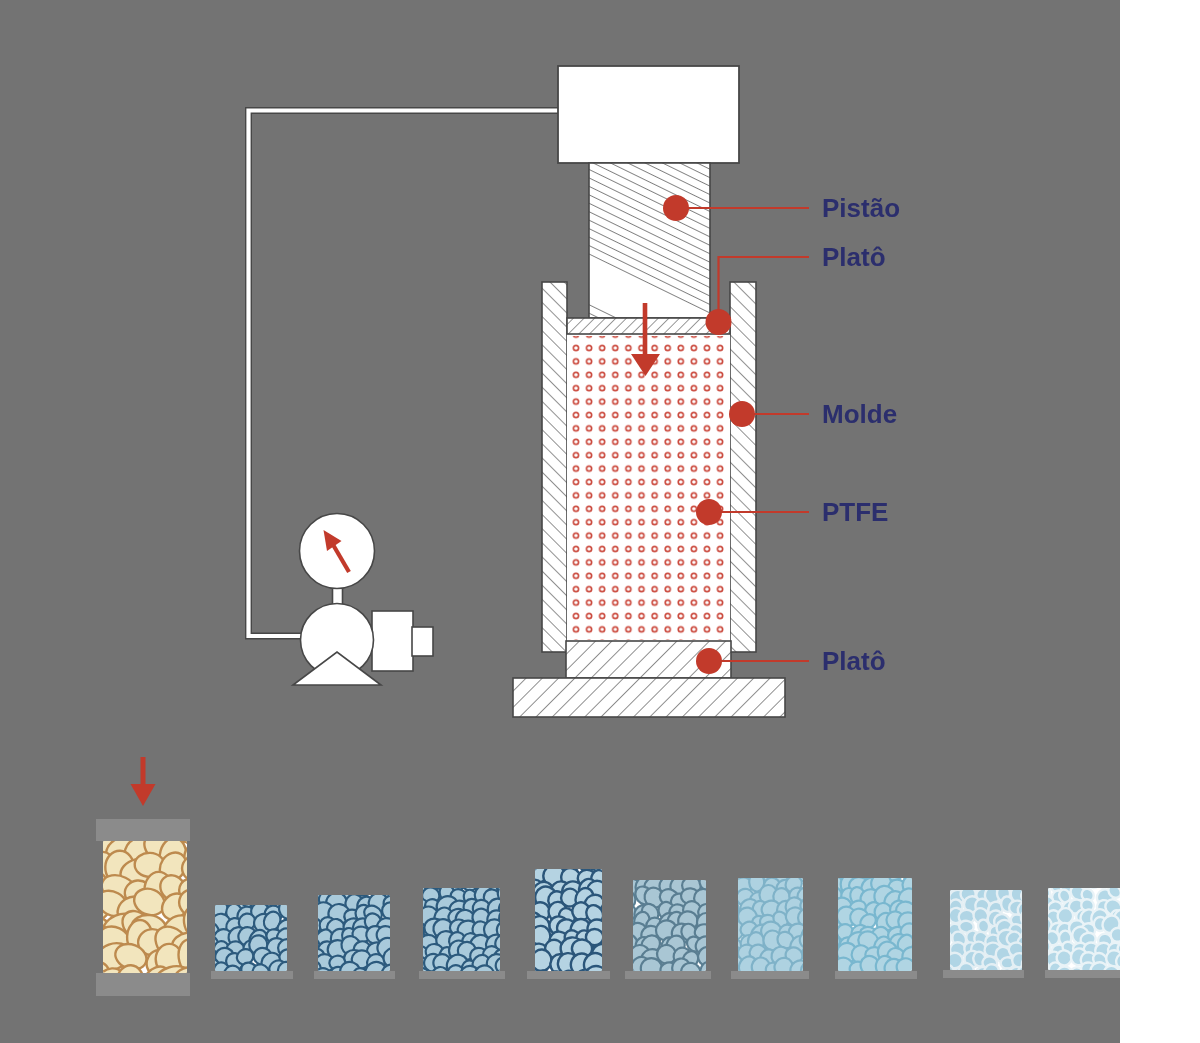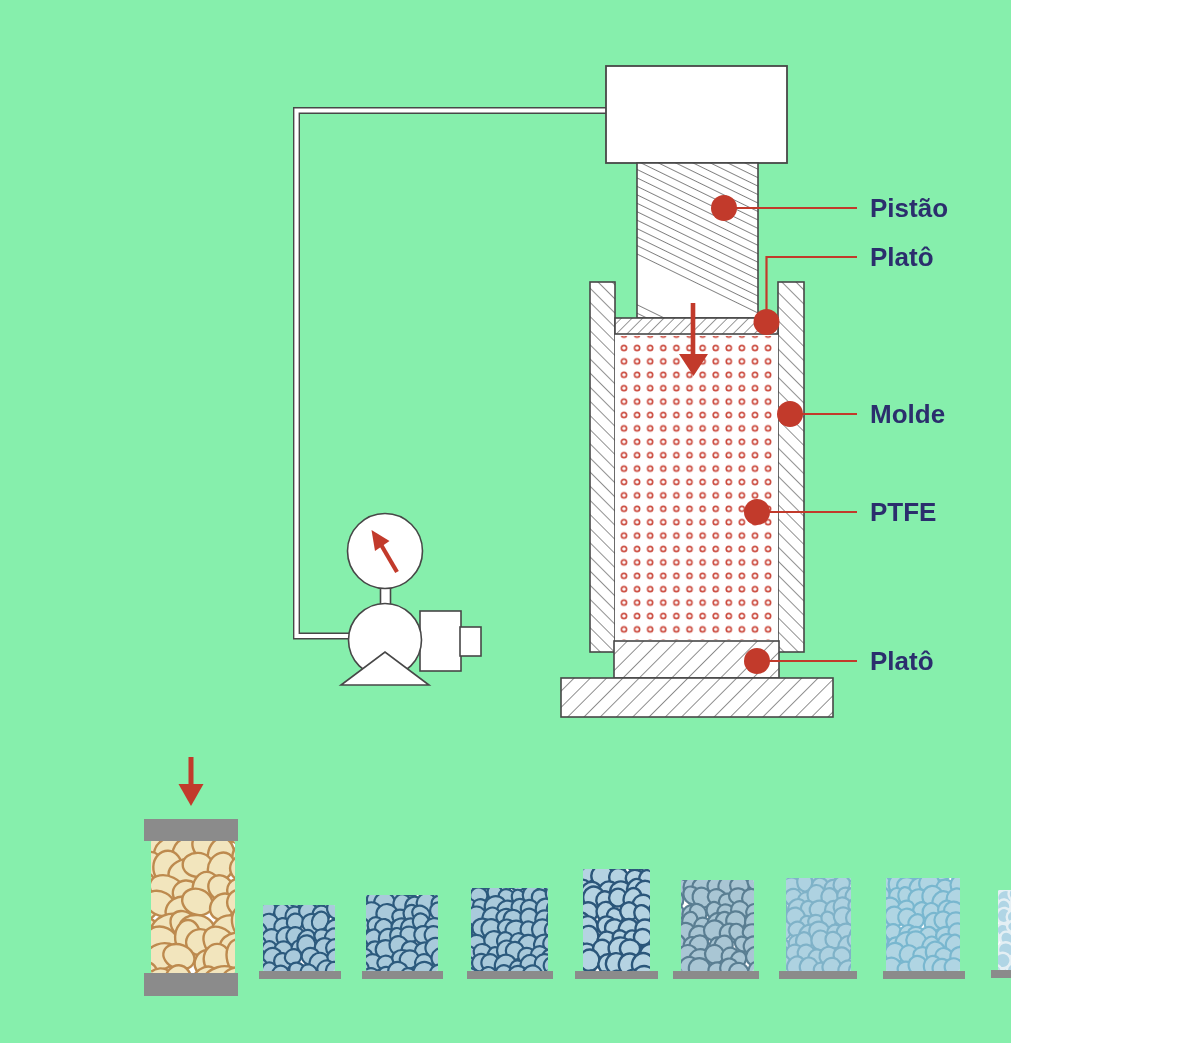--- a/index.html
+++ b/index.html
@@ -1,16 +1,16 @@
 <!DOCTYPE html>
 <html><head>
 <meta charset="utf-8">
 <style>
   html,body{margin:0;padding:0;background:#ffffff;}
-  .canvas{position:relative;width:963px;height:1043px;background:#86efac;overflow:hidden;padding-left:48px;}
+  .canvas{position:relative;width:1120px;height:1043px;background:#737373;overflow:hidden;}
   svg{display:block;}
   .lbl{font-family:"Liberation Sans",sans-serif;font-weight:bold;font-size:26px;}
 </style>
 </head>
 <body>
 
 <div class="canvas">
 <svg width="1200" height="1043" viewBox="0 0 1200 1043" xmlns="http://www.w3.org/2000/svg">
   <defs>
     <pattern id="hatchWall" width="10" height="10" patternUnits="userSpaceOnUse" patternTransform="rotate(45)">

